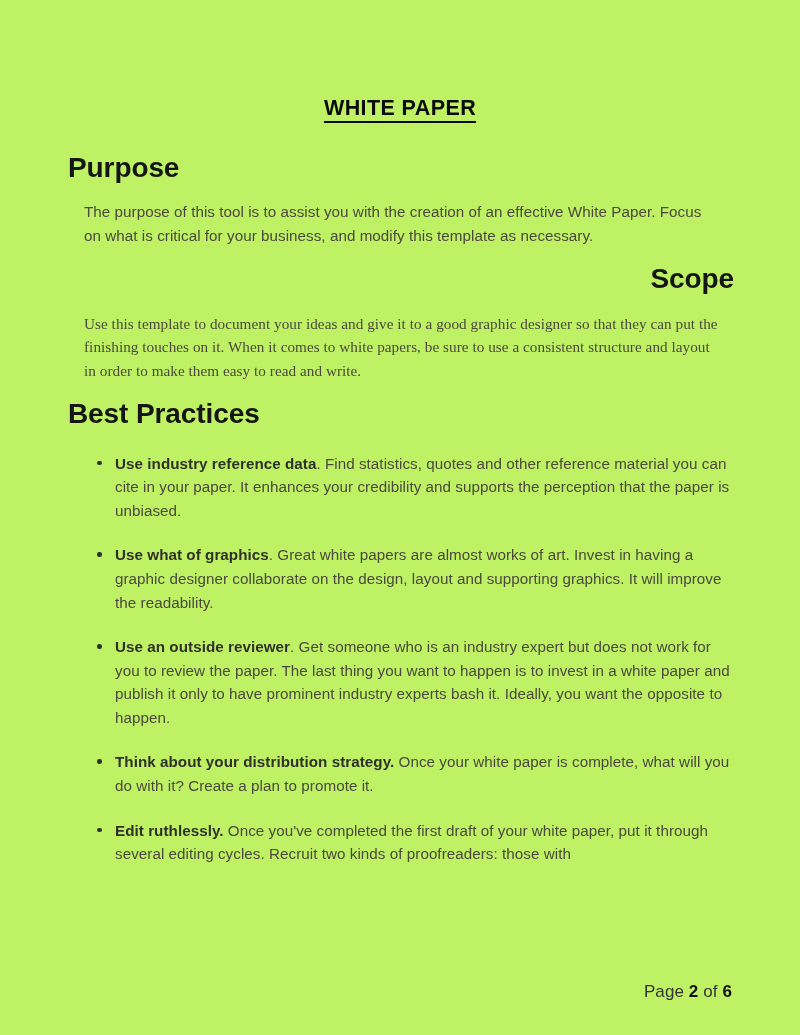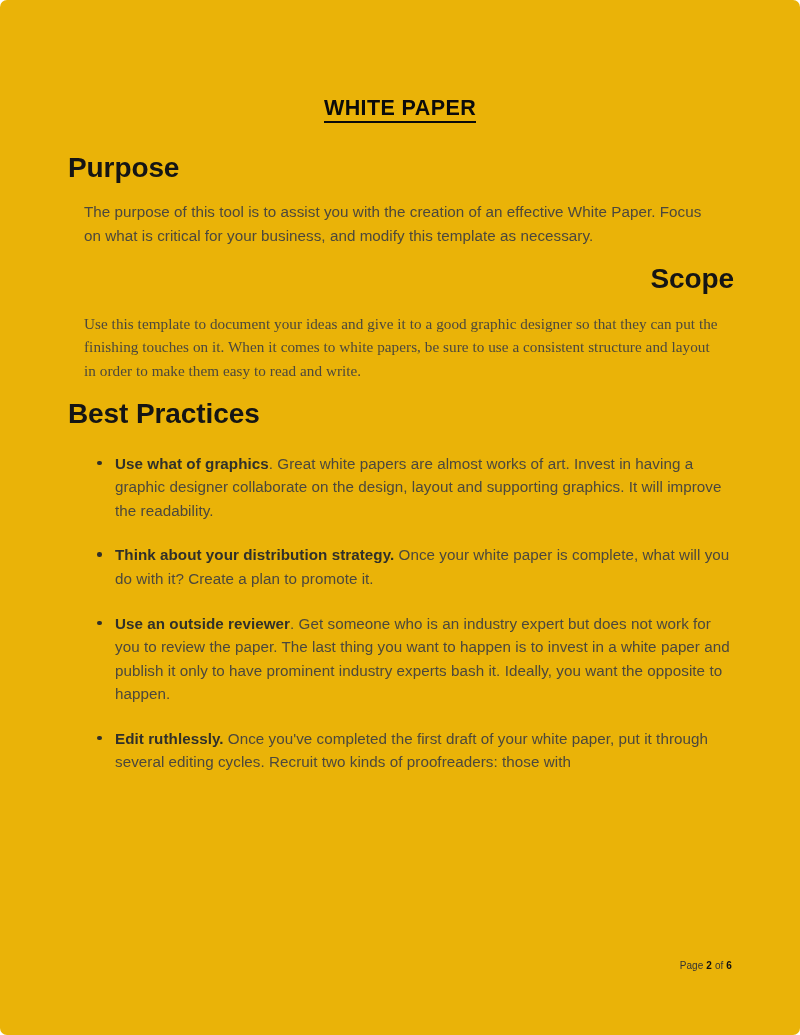--- a/index.html
+++ b/index.html
@@ -4,25 +4,24 @@
 <style>
   html, body {
     margin: 0;
     padding: 0;
     background: #ffffff;
   }
   .page {
     position: relative;
     width: 800px;
     height: 1035px;
-    background: #eab308;
+    background: #bef264;
     font-family: "Liberation Sans", sans-serif;
     overflow: hidden;
     box-sizing: border-box;
-    border-radius: 7px;
   }
   .doc-title {
     position: absolute;
     top: 96px;
     left: 0;
     width: 800px;
     text-align: center;
     font-size: 21.5px;
     font-weight: bold;
     letter-spacing: 0.4px;
@@ -85,24 +84,24 @@
     border-radius: 50%;
     background: #31302a;
   }
   .lead {
     font-weight: bold;
     color: #30302a;
   }
   .footer {
     position: absolute;
     left: 0;
-    top: 960px;
+    top: 982px;
     width: 732px;
     text-align: right;
-    font-size: 10px;
+    font-size: 17px;
     color: #333333;
     letter-spacing: 0.1px;
   }
   .footer b { font-weight: bold; color: #111111; }
 </style>
 </head>
 <body>
 
 <div class="page">
 
@@ -116,29 +115,33 @@
     <p class="body-par p-purpose">The purpose of this tool is to assist you with the creation of an effective White Paper. Focus on what is critical for your business, and modify this template as necessary.</p>
 
     <h2 class="section-heading sec-scope">Scope</h2>
     <p class="body-par p-scope-2">Use this template to document your ideas and give it to a good graphic designer so that they can put the finishing touches on it. When it comes to white papers, be sure to use a consistent structure and layout in order to make them easy to read and write.</p>
 
     <h2 class="section-heading sec-best">Best Practices</h2>
 
     <ul class="practices">
       <li>
         <span class="bullet-dot"></span>
+        <span class="lead">Use industry reference data</span><span>.  Find statistics, quotes and other reference material you can cite in your paper.  It enhances your credibility and supports the perception that the paper is unbiased.</span>
+      </li>
+      <li>
+        <span class="bullet-dot"></span>
         <span class="lead">Use what of graphics</span><span>.  Great white papers are almost works of art.  Invest in having a graphic designer collaborate on the design, layout and supporting graphics.  It will improve the readability.</span>
       </li>
       <li>
         <span class="bullet-dot"></span>
-        <span class="lead">Think about your distribution strategy.</span><span>  Once your white paper is complete, what will you do with it?  Create a plan to promote it.</span>
+        <span class="lead">Use an outside reviewer</span><span>.  Get someone who is an industry expert but does not work for you to review the paper.  The last thing you want to happen is to invest in a white paper and publish it only to have prominent industry experts bash it.  Ideally, you want the opposite to happen.</span>
       </li>
       <li>
         <span class="bullet-dot"></span>
-        <span class="lead">Use an outside reviewer</span><span>.  Get someone who is an industry expert but does not work for you to review the paper.  The last thing you want to happen is to invest in a white paper and publish it only to have prominent industry experts bash it.  Ideally, you want the opposite to happen.</span>
+        <span class="lead">Think about your distribution strategy.</span><span>  Once your white paper is complete, what will you do with it?  Create a plan to promote it.</span>
       </li>
       <li>
         <span class="bullet-dot"></span>
         <span class="lead">Edit ruthlessly.</span><span>  Once you've completed the first draft of your white paper, put it through several editing cycles.  Recruit two kinds of proofreaders: those with</span>
       </li>
     </ul>
 
   </div>
 
   <div class="footer">

